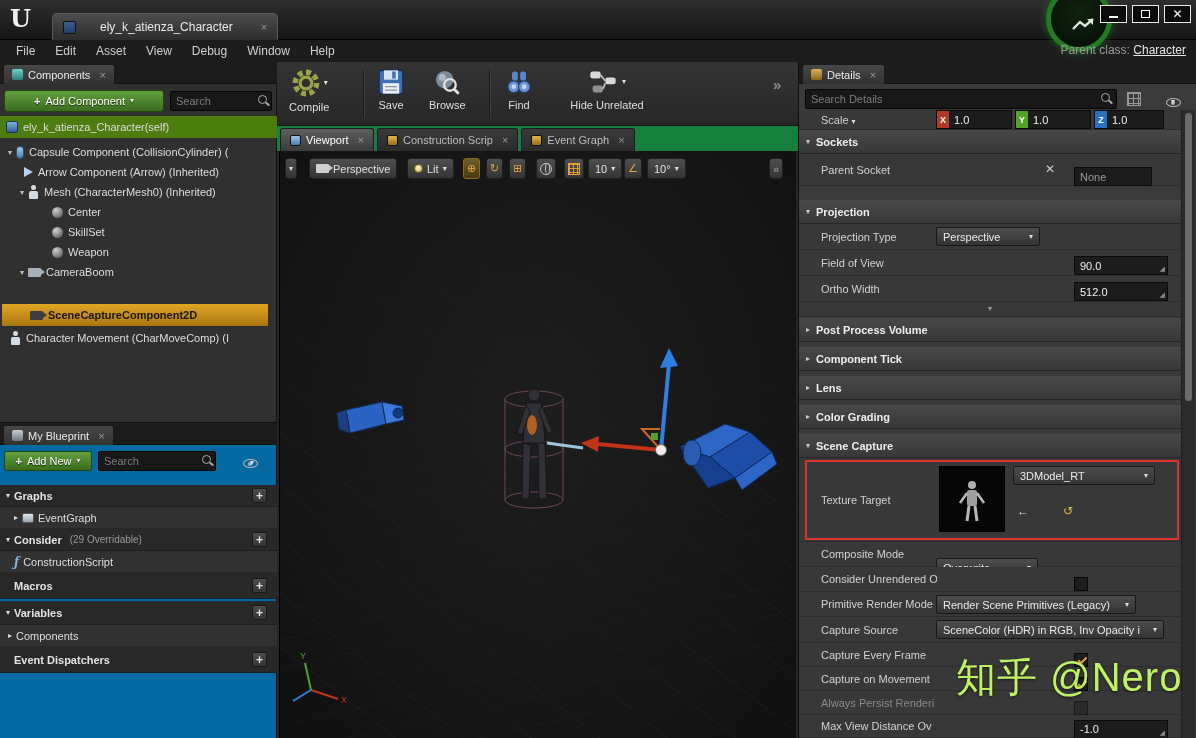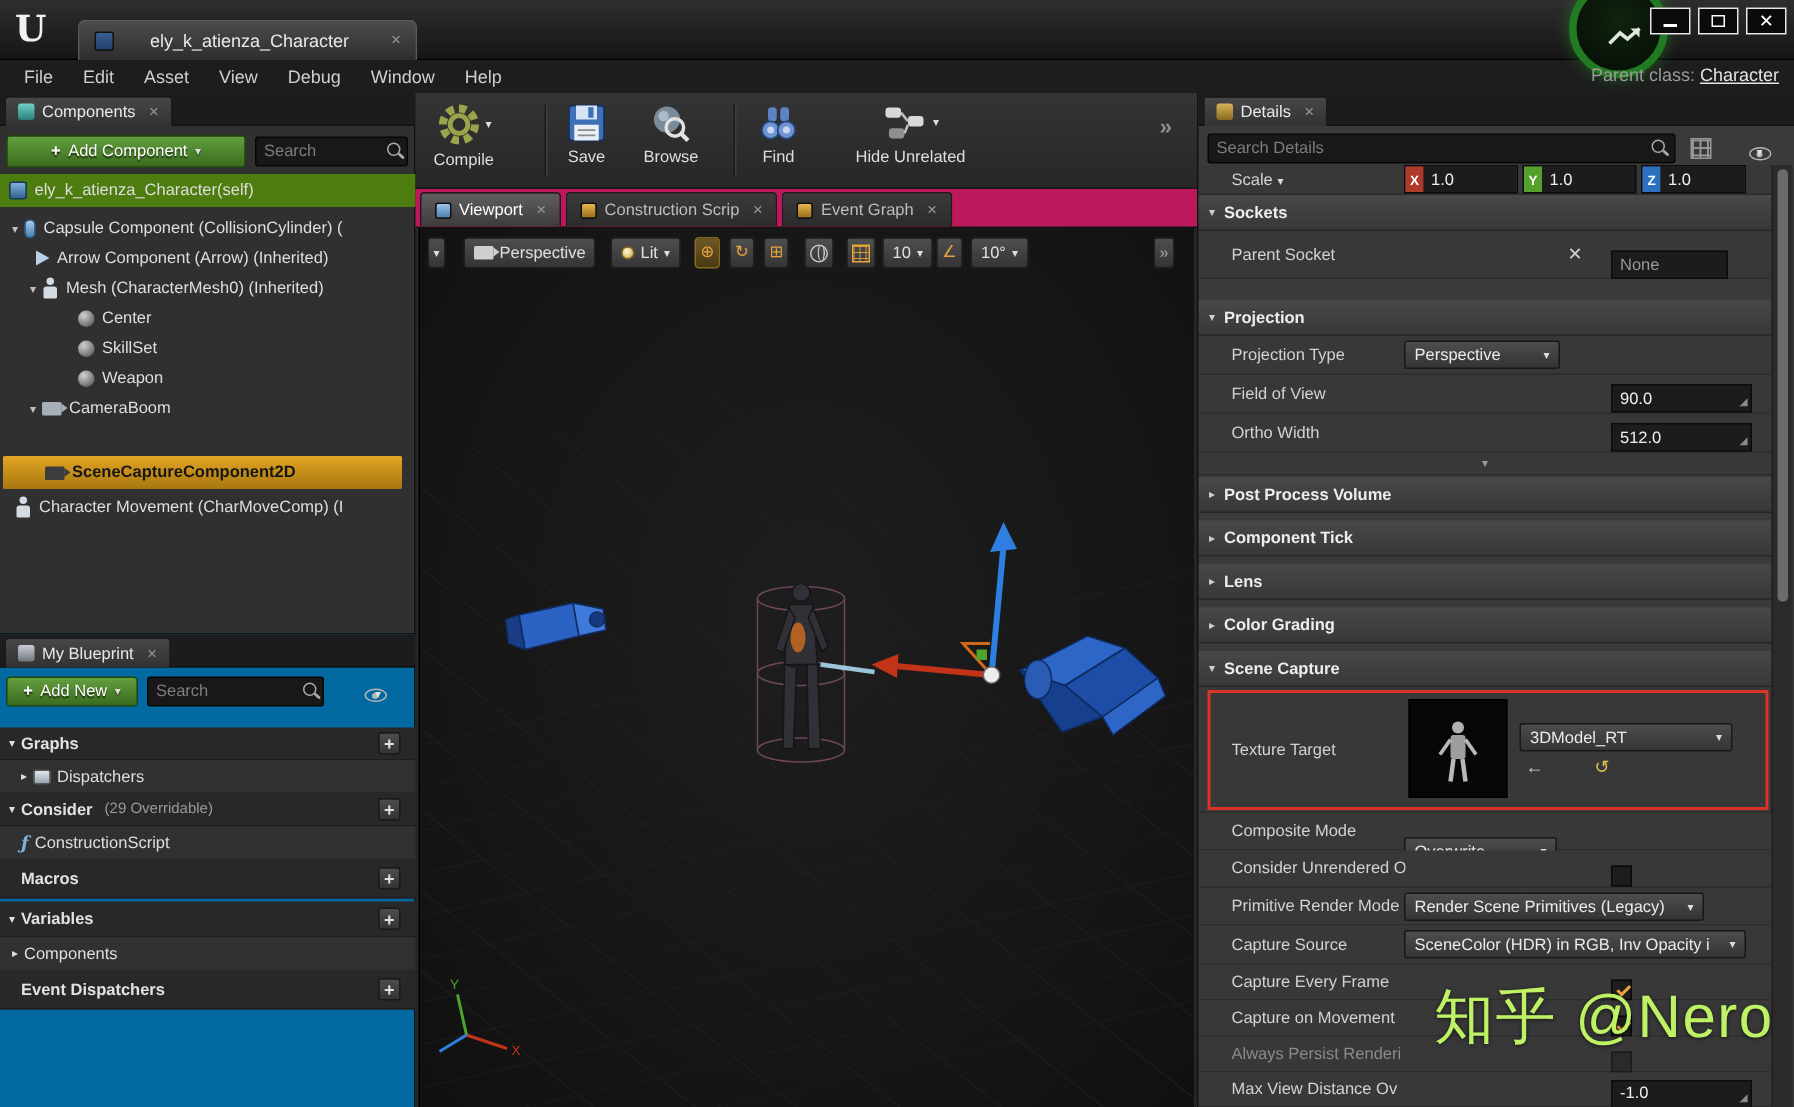--- a/index.html
+++ b/index.html
@@ -76,21 +76,21 @@
   .fico{color:#7fb2e0;font-family:"DejaVu Serif",serif;font-style:italic;font-weight:bold;font-size:12px}
   .gico{width:12px;height:10px;background:linear-gradient(#dfe6ee,#9aa6b2);border:1px solid #555;border-radius:2px}
 
   
   .main-toolbar{left:277px;top:62px;width:521px;height:64px;background:linear-gradient(#343434,#272727);border-bottom:1px solid #161616}
   .tbtn{position:absolute;display:flex;flex-direction:column;align-items:center;gap:3px;color:#dedede;font-size:11px}
   .tsep{position:absolute;top:8px;width:2px;height:48px;border-left:1px solid #1a1a1a;border-right:1px solid #3e3e3e}
   .chev{color:#8d8d8d;font-size:15px;font-weight:bold}
 
   
-  .doctabs{left:277px;top:126px;width:521px;height:26px;background:#be185d;border-bottom:1px solid #141414;display:flex;align-items:flex-end}
+  .doctabs{left:277px;top:126px;width:521px;height:26px;background:#15803d;border-bottom:1px solid #141414;display:flex;align-items:flex-end}
   .dtab{height:23px;display:inline-flex;align-items:center;gap:5px;padding:0 9px;margin-left:3px;font-size:11px;color:#bdbdbd;
     background:linear-gradient(#3b3b3b,#2b2b2b);border:1px solid #1c1c1c;border-bottom:none;border-radius:3px 3px 0 0}
   .dtab.active{background:linear-gradient(#5e5e5e,#3c3c3c);color:#fff}
   .dt-ico{width:11px;height:11px;border-radius:2px;background:linear-gradient(#e8b34a,#9a6f1d);border:1px solid #111}
   .dt-ico.g{background:linear-gradient(#9fc3e8,#4a7eae)}
 
   
   .viewport{left:279px;top:152px;width:517px;height:586px;background:radial-gradient(ellipse at 50% 45%,#1e1e1e 0%,#151515 70%,#101010 100%);overflow:hidden;border-left:1px solid #000}
   .vbtn{position:absolute;height:21px;background:linear-gradient(#4f4f4f,#343434);border:1px solid #1f1f1f;border-radius:3px;
     display:flex;align-items:center;gap:4px;padding:0 6px;color:#e0e0e0;font-size:11px}
@@ -262,21 +262,21 @@
     <span class="caret abs" style="left:250px;top:36px">▾</span>
 
     <div class="bp-header abs" style="top:62px">
       <span class="exp caret">▾</span>
       <span>Graphs</span>
       <span class="plusbtn" style="position:absolute;right:10px">+</span>
     </div>
     <div class="bp-item abs" style="top:84px">
       <span class="exp caret">▸</span>
       <span class="gico"></span>
-      <span>Dispatchers</span>
+      <span>EventGraph</span>
     </div>
     <div class="bp-header abs" style="top:106px">
       <span class="exp caret">▾</span>
       <span>Consider</span>
       <span class="bp-note">(29 Overridable)</span>
       <span class="plusbtn" style="position:absolute;right:10px">+</span>
     </div>
     <div class="bp-item abs" style="top:128px">
       <span class="fico">ƒ</span>
       <span>ConstructionScript</span>
@@ -611,21 +611,21 @@
         <svg width="64" height="64" viewBox="0 0 64 64">
           <rect x="0" y="0" width="64" height="64" fill="#060606"></rect>
           <circle cx="32" cy="18" r="4" fill="#cfcfcf" opacity="0.85"></circle>
           <rect x="27" y="23" width="10" height="16" rx="2" fill="#c4c4c4" opacity="0.8"></rect>
           <line x1="29" y1="39" x2="27" y2="54" stroke="#b8b8b8" stroke-width="3"></line>
           <line x1="35" y1="39" x2="37" y2="54" stroke="#b8b8b8" stroke-width="3"></line>
           <line x1="27" y1="26" x2="20" y2="36" stroke="#b8b8b8" stroke-width="2.5"></line>
           <line x1="37" y1="26" x2="44" y2="36" stroke="#b8b8b8" stroke-width="2.5"></line>
         </svg>
       </div>
-      <div class="dd abs" style="left:214px;top:24px;width:142px">
+      <div class="dd abs" style="left:214px;top:8px;width:142px">
         <span>3DModel_RT</span>
         <span class="caret">▾</span>
       </div>
       <span class="backarrow abs" style="left:218px;top:47px">←</span>
       <span class="mag abs" style="left:242px;top:49px"></span>
       <span class="reset-ic abs" style="left:264px;top:47px">↺</span>
     </div>
     <div class="redbox" style="left:6px;top:398px;width:374px;height:80px"></div>
 
     <div class="drow" style="top:480px;height:25px">

